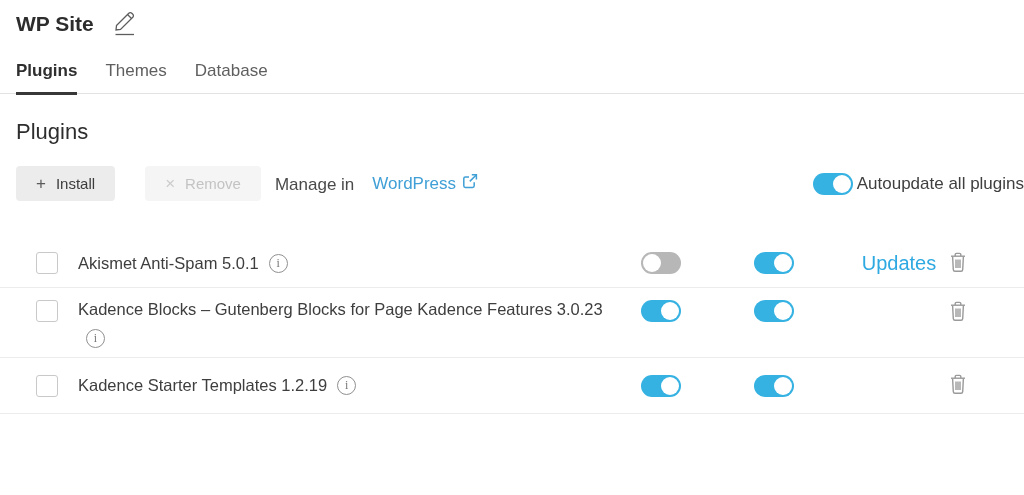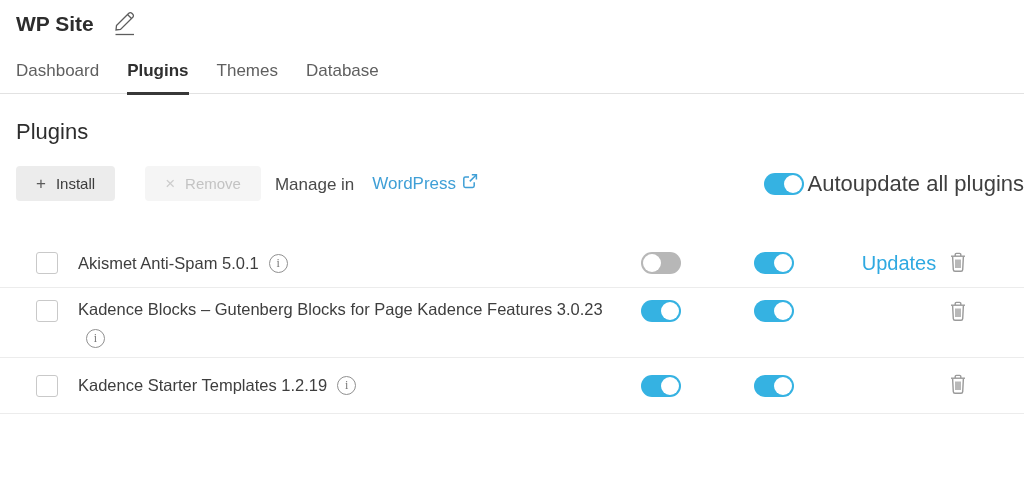--- a/index.html
+++ b/index.html
@@ -30,21 +30,21 @@
   
   .toolbar{display:flex;align-items:center;margin-top:21px;padding-left:16px;}
   .btn{height:35px;padding:0 20px;border:none;border-radius:4px;background:#ececec;color:#3c3c3c;
        font-family:inherit;font-size:15px;display:inline-flex;align-items:center;gap:10px;cursor:pointer;}
   .btn .glyph{font-size:17px;color:#5a5a5a;line-height:1;}
   .btn.disabled{background:#f5f5f5;color:#c3c3c3;cursor:default;}
   .btn.disabled .glyph{color:#cccccc;}
   .remove-btn{margin-left:30px;}
   .manage{margin-left:14px;font-size:17px;color:#4a4a4a;display:inline-flex;align-items:flex-end;gap:18px;}
   .manage a{color:var(--link-blue);text-decoration:none;cursor:pointer;display:inline-flex;align-items:center;gap:5px;}
-  .autoupdate-all{margin-left:auto;display:flex;align-items:center;gap:4px;font-size:22px;color:#3f3f3f;white-space:nowrap;}
+  .autoupdate-all{margin-left:auto;display:flex;align-items:center;gap:4px;font-size:17px;color:#3f3f3f;white-space:nowrap;}
   
   .toggle{width:40px;height:22px;border-radius:11px;position:relative;display:inline-block;cursor:pointer;flex:none;}
   .toggle.on{background:var(--accent-toggle-on);}
   .toggle.off{background:var(--toggle-off);}
   .toggle::after{content:"";position:absolute;top:2px;width:18px;height:18px;border-radius:50%;background:#fff;}
   .toggle.on::after{right:2px;}
   .toggle.off::after{left:2px;}
   
   .table{margin-top:38px;}
   .thead,.trow{display:grid;grid-template-columns:42px 545px 75px 152px 98px 1fr;
@@ -75,21 +75,20 @@
       <svg width="27" height="29" viewBox="0 0 27 29" fill="none" stroke="#5d5d5d" stroke-width="1.3">
         <path d="M4.5 17.5 L16.8 5.2 a2.1 2.1 0 0 1 3 0 l1 1 a2.1 2.1 0 0 1 0 3 L8.5 21.5 L4 22 Z"></path>
         <path d="M15.5 6.5 l4 4"></path>
         <line x1="3.5" y1="26.5" x2="22" y2="26.5"></line>
       </svg>
     </span>
   </button>
 </div>
 
 <nav class="tabs">
-  <span class="tab">Dashboard</span>
   <span class="tab active">Plugins</span>
   <span class="tab">Themes</span>
   <span class="tab">Database</span>
 </nav>
 
 <h2 class="section">Plugins</h2>
 
 <div class="toolbar">
   <button class="btn">
     <span class="glyph">+</span>

